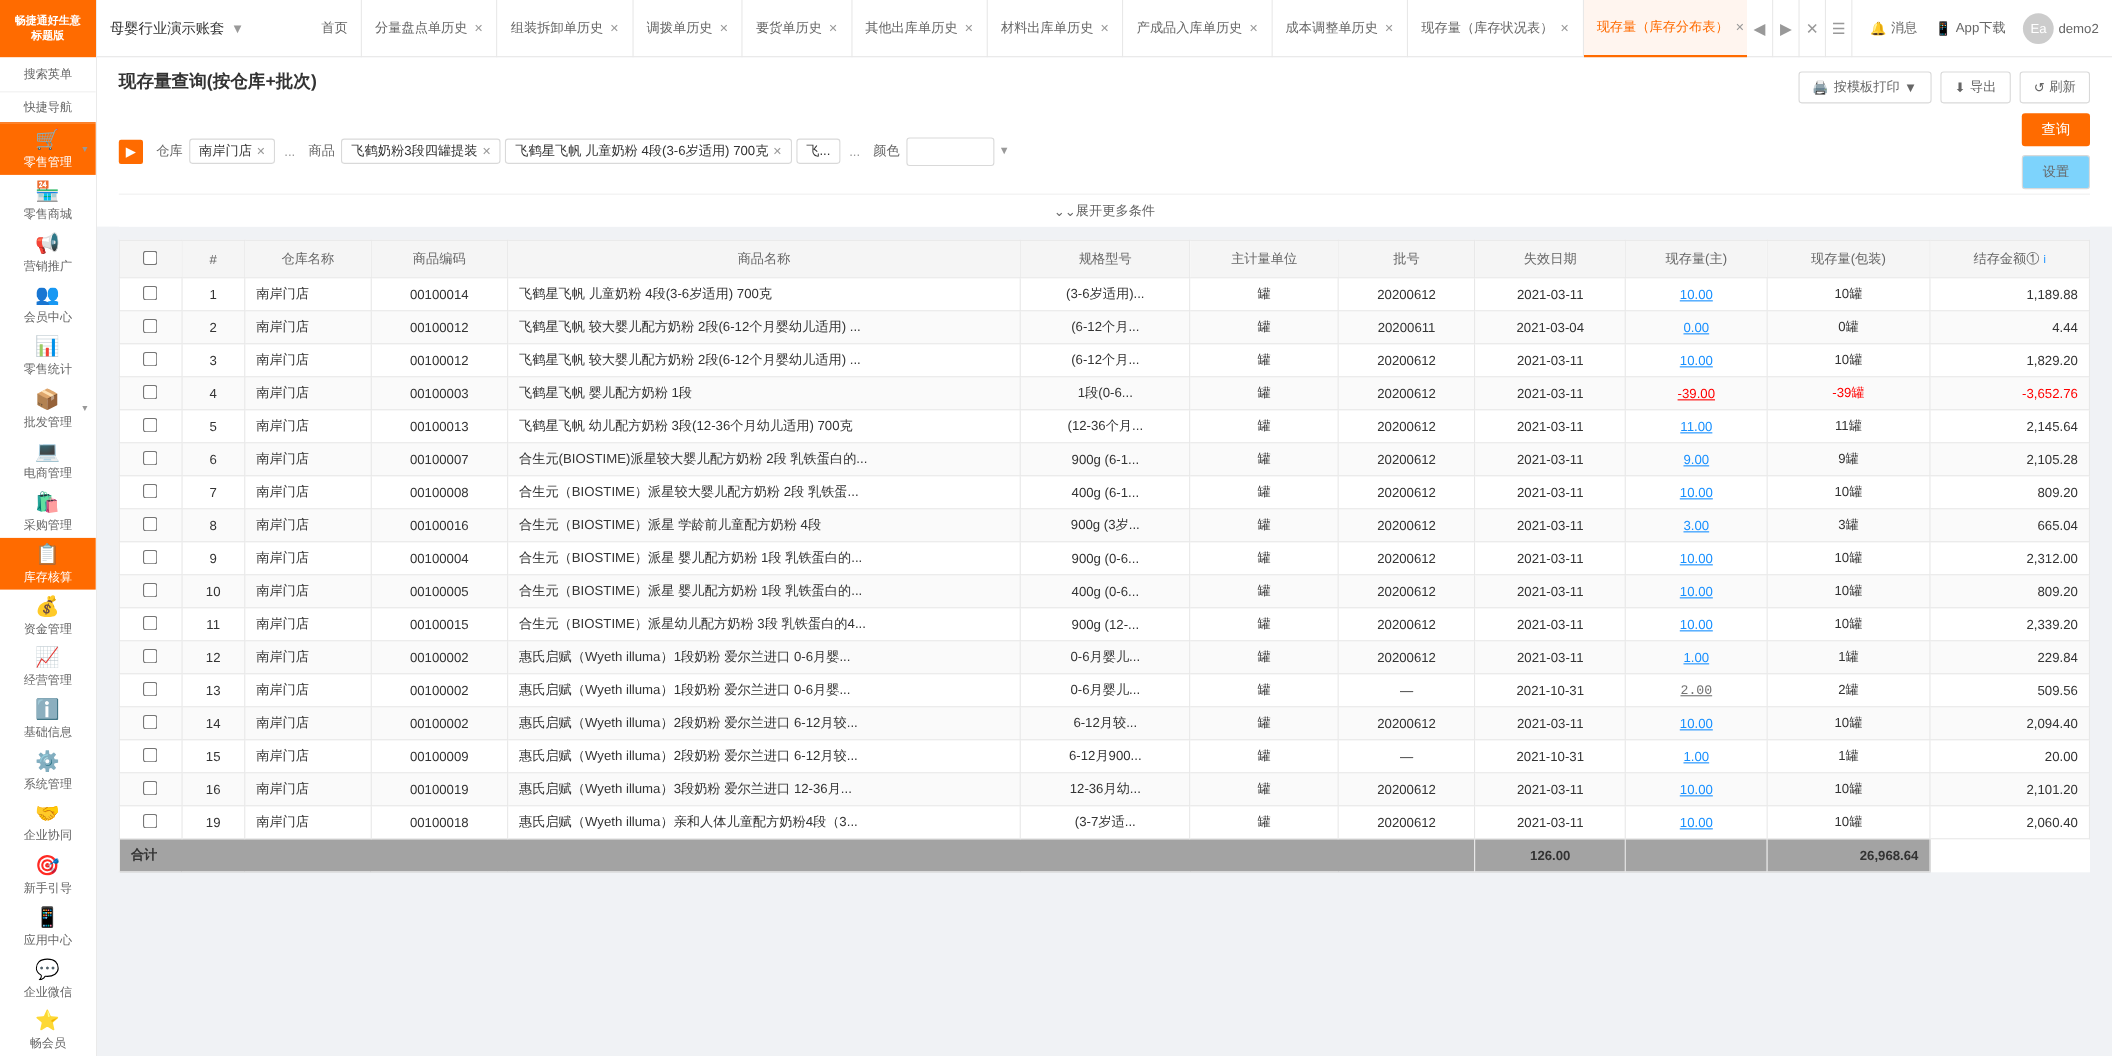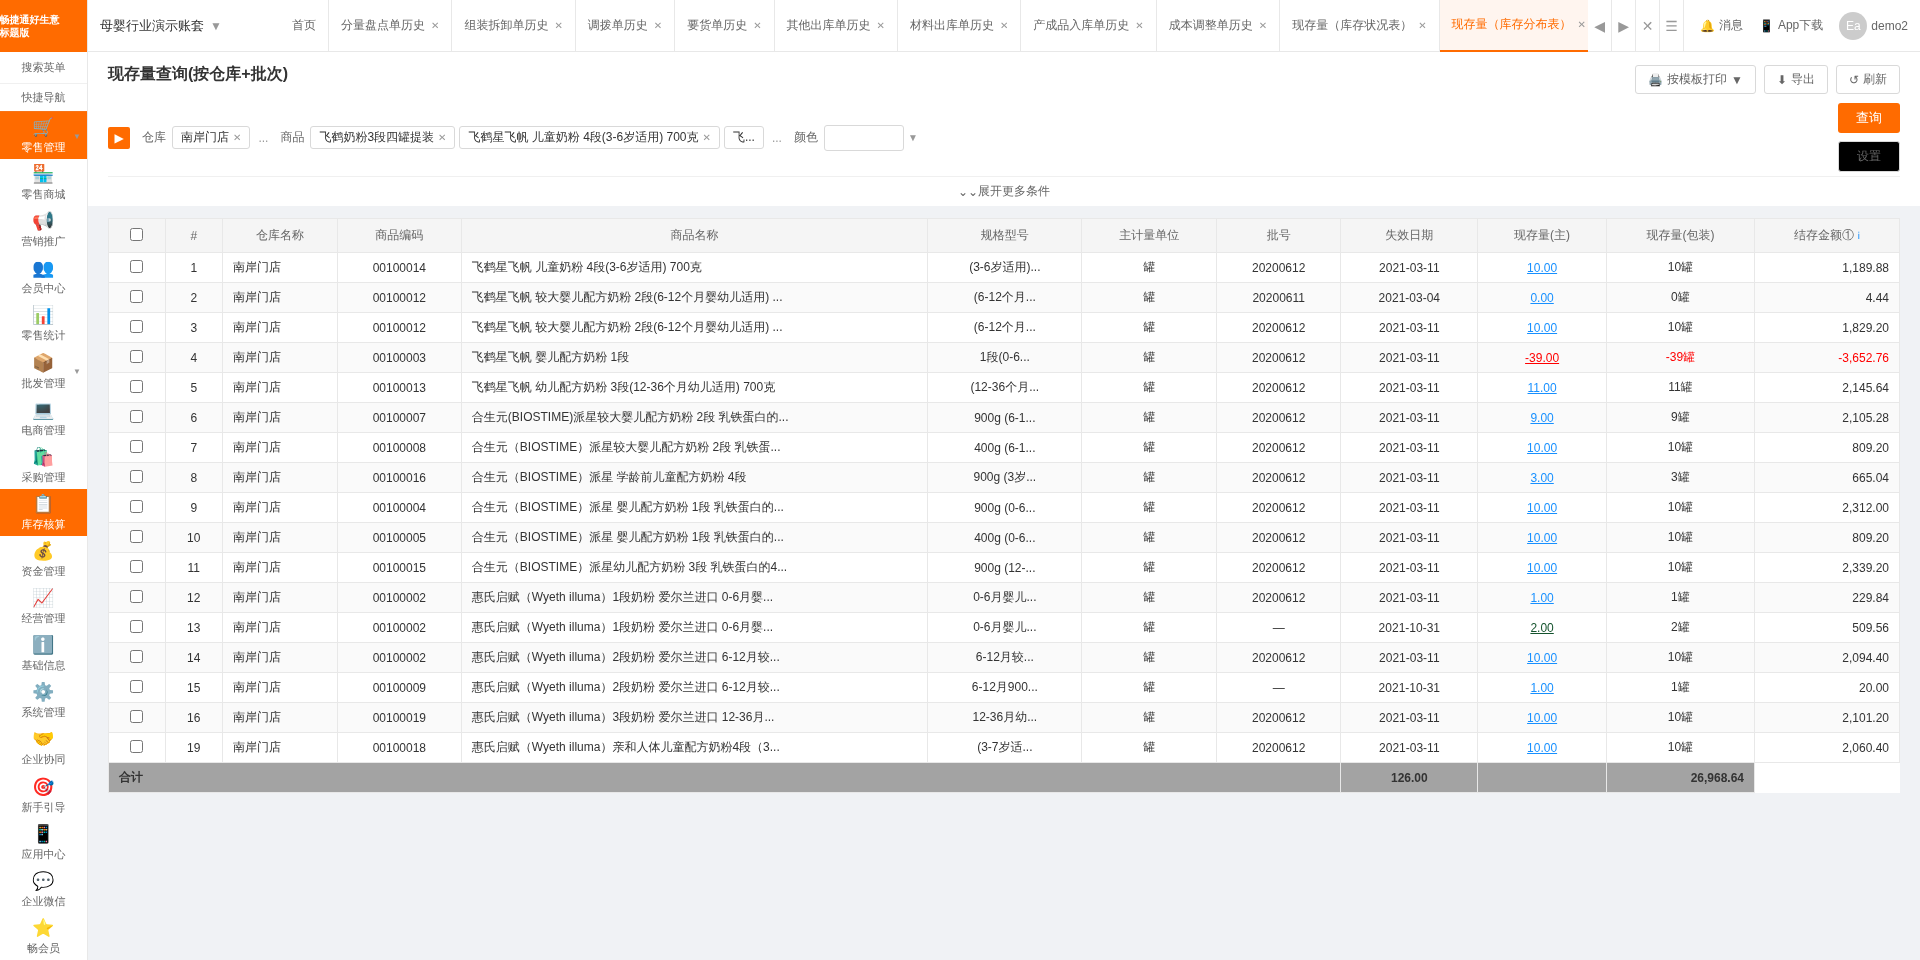--- a/index.html
+++ b/index.html
@@ -1,20 +1,20 @@
 <!DOCTYPE html>
 <html><head>
   <meta charset="utf-8">
   <style>
     * { margin: 0; padding: 0; box-sizing: border-box; }
     body { font-family: 'Microsoft YaHei', sans-serif; font-size: 12px; background: #f5f5f5; color: #333; width: 1920px; height: 960px; overflow: hidden; display: flex; }
 
     
     .sidebar { width: 88px; background: #fff; display: flex; flex-direction: column; align-items: center; border-right: 1px solid #e8e8e8; flex-shrink: 0; overflow-y: auto; }
-    .sidebar-logo { width: 88px; height: 52px; background: #ff6b00; display: flex; align-items: flex-start; justify-content: center; flex-direction: column; flex-shrink: 0; }
+    .sidebar-logo { width: 88px; height: 52px; background: #ff6b00; display: flex; align-items: center; justify-content: center; flex-direction: column; flex-shrink: 0; }
     .sidebar-logo-text { color: #fff; font-size: 10px; font-weight: bold; line-height: 1.3; text-align: center; }
     .sidebar-search { padding: 8px 0; width: 100%; text-align: center; border-bottom: 1px solid #f0f0f0; }
     .sidebar-search span { font-size: 11px; color: #666; }
     .sidebar-nav-section { padding: 6px 0; width: 100%; text-align: center; border-bottom: 1px solid #f97316; }
     .sidebar-nav-section span { font-size: 11px; color: #666; }
     .sidebar-item { width: 100%; height: 52px; display: flex; flex-direction: column; align-items: center; justify-content: center; cursor: pointer; position: relative; }
     .sidebar-item.active { background: #ff6b00; }
     .sidebar-item.active .sidebar-item-label { color: #fff; }
     .sidebar-item-icon { font-size: 18px; margin-bottom: 2px; color: #666; }
     .sidebar-item.active .sidebar-item-icon { color: #fff; }
@@ -45,21 +45,21 @@
     .page-header { background: #fff; padding: 12px 20px 0; flex-shrink: 0; }
     .page-title { font-size: 16px; font-weight: bold; color: #333; margin-bottom: 10px; }
     .filter-item { display: flex; align-items: center; gap: 6px; }
     .filter-label { font-size: 12px; color: #666; white-space: nowrap; }
     .filter-tag-group { display: flex; align-items: center; gap: 4px; flex-wrap: wrap; }
     .filter-tag { display: inline-flex; align-items: center; gap: 4px; background: #fff; border: 1px solid #d9d9d9; border-radius: 3px; padding: 2px 8px; font-size: 12px; color: #333; cursor: pointer; }
     .filter-tag .tag-close { color: #999; cursor: pointer; font-size: 10px; }
     .filter-more { color: #999; font-size: 12px; cursor: pointer; margin-left: 4px; }
     .filter-expand-btn { display: flex; align-items: center; justify-content: center; width: 100%; padding: 6px 0; color: #666; font-size: 12px; cursor: pointer; background: #fff; border-top: 1px solid #f0f0f0; }
     .btn-query { background: #ff6b00; color: #fff; border: none; border-radius: 3px; padding: 6px 18px; font-size: 13px; cursor: pointer; white-space: nowrap; }
-    .btn-setting { background: #000000; color: #666; border: 1px solid #d9d9d9; border-radius: 3px; padding: 6px 14px; font-size: 12px; cursor: pointer; white-space: nowrap; margin-top: 4px; width: 100%; }
+    .btn-setting { background: #7dd3fc; color: #666; border: 1px solid #d9d9d9; border-radius: 3px; padding: 6px 14px; font-size: 12px; cursor: pointer; white-space: nowrap; margin-top: 4px; width: 100%; }
     .btn-print { background: #fff; border: 1px solid #d9d9d9; border-radius: 3px; padding: 5px 12px; font-size: 12px; cursor: pointer; display: flex; align-items: center; gap: 4px; color: #666; }
     .btn-export { background: #fff; border: 1px solid #d9d9d9; border-radius: 3px; padding: 5px 12px; font-size: 12px; cursor: pointer; display: flex; align-items: center; gap: 4px; color: #666; }
     .btn-refresh { background: #fff; border: 1px solid #d9d9d9; border-radius: 3px; padding: 5px 12px; font-size: 12px; cursor: pointer; display: flex; align-items: center; gap: 4px; color: #666; }
 
     
     .table-area { flex: 1; overflow: auto; padding: 12px 20px; }
     .data-table { width: 100%; border-collapse: collapse; background: #fff; font-size: 12px; }
     .data-table th { background: #f5f5f5; border: 1px solid #e8e8e8; padding: 8px 10px; text-align: center; white-space: nowrap; color: #666; font-weight: normal; position: sticky; top: 0; z-index: 1; }
     .data-table td { border: 1px solid #e8e8e8; padding: 6px 10px; text-align: center; white-space: nowrap; color: #333; }
     .data-table .td-left { text-align: left; }
@@ -524,21 +524,21 @@
               <tr>
     <td><input type="checkbox" style=""></td>
     <td>13</td>
     <td class="td-left">南岸门店</td>
     <td>00100002</td>
     <td class="td-left" style="max-width:280px; overflow:hidden; text-overflow:ellipsis;">惠氏启赋（Wyeth illuma）1段奶粉 爱尔兰进口 0-6月婴...</td>
     <td>0-6月婴儿...</td>
     <td>罐</td>
     <td>—</td>
     <td>2021-10-31</td>
-    <td style="color:#14532d; text-decoration:underline; cursor:pointer;">2.00</td>
+    <td style="color:#737373; text-decoration:underline; cursor:pointer;font-family:Liberation Mono, monospace;">2.00</td>
     <td style="color:inherit;">2罐</td>
     <td class="td-num" style="color:inherit;">509.56</td>
   </tr>
               <tr style="background: rgb(250, 250, 250);">
     <td><input type="checkbox" style=""></td>
     <td>14</td>
     <td class="td-left">南岸门店</td>
     <td>00100002</td>
     <td class="td-left" style="max-width:280px; overflow:hidden; text-overflow:ellipsis;">惠氏启赋（Wyeth illuma）2段奶粉 爱尔兰进口 6-12月较...</td>
     <td>6-12月较...</td>

